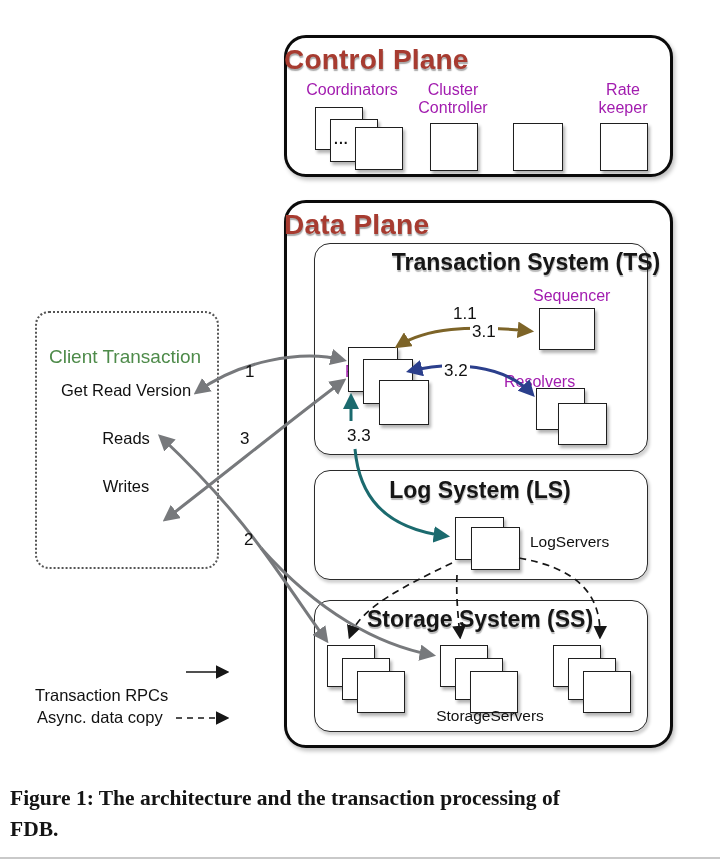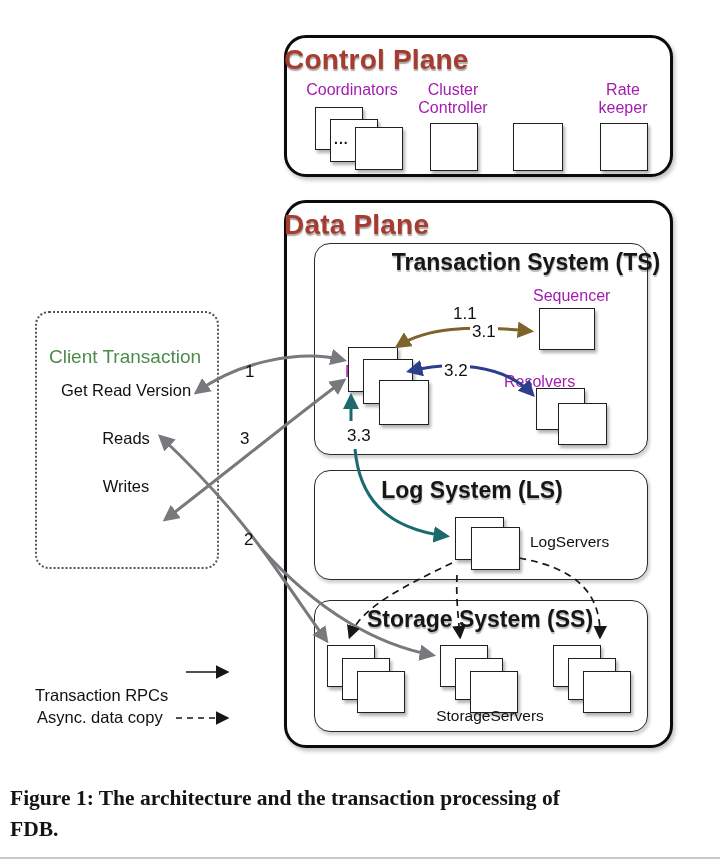--- a/index.html
+++ b/index.html
@@ -74,21 +74,21 @@
     <div class="sq" style="left:379px;top:380px;width:48px;height:43px;"></div>
   </div>
 
   <div class="lbl" style="left:504px;top:373px;width:74px;text-align:left;">Resolvers</div>
   <div>
     <div class="sq" style="left:536px;top:388px;width:47px;height:40px;"></div>
     <div class="sq" style="left:558px;top:403px;width:47px;height:40px;"></div>
   </div>
 
   <div class="subbox" style="left:314px;top:470px;width:332px;height:108px;"></div>
-  <div class="sec-title" style="left:306px;top:477px;width:332px;">Log System (LS)</div>
+  <div class="sec-title" style="left:314px;top:477px;width:332px;">Log System (LS)</div>
   <div>
     <div class="sq" style="left:455px;top:517px;width:47px;height:41px;"></div>
     <div class="sq" style="left:471px;top:527px;width:47px;height:41px;"></div>
   </div>
   <div class="small-lbl" style="left:530px;top:533px;">LogServers</div>
 
   <div class="subbox" style="left:314px;top:600px;width:332px;height:130px;"></div>
   <div class="sec-title" style="left:314px;top:606px;width:332px;">Storage System (SS)</div>
 
   <div>

